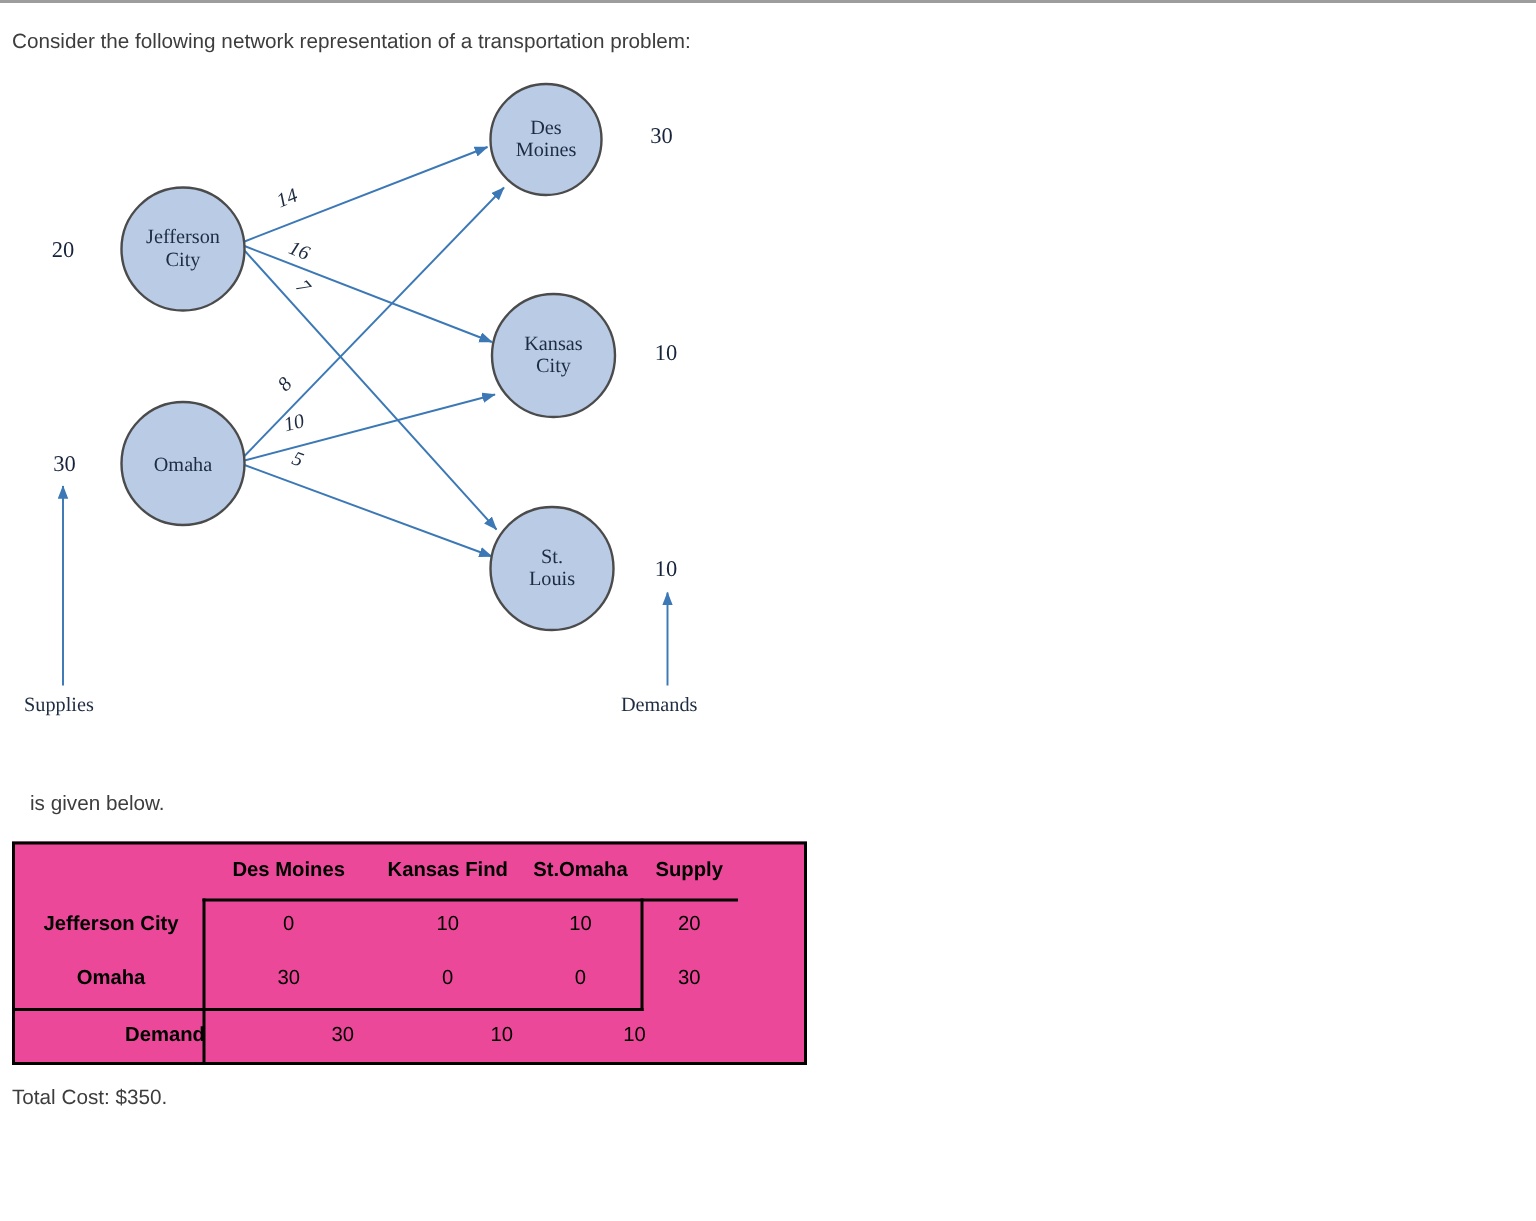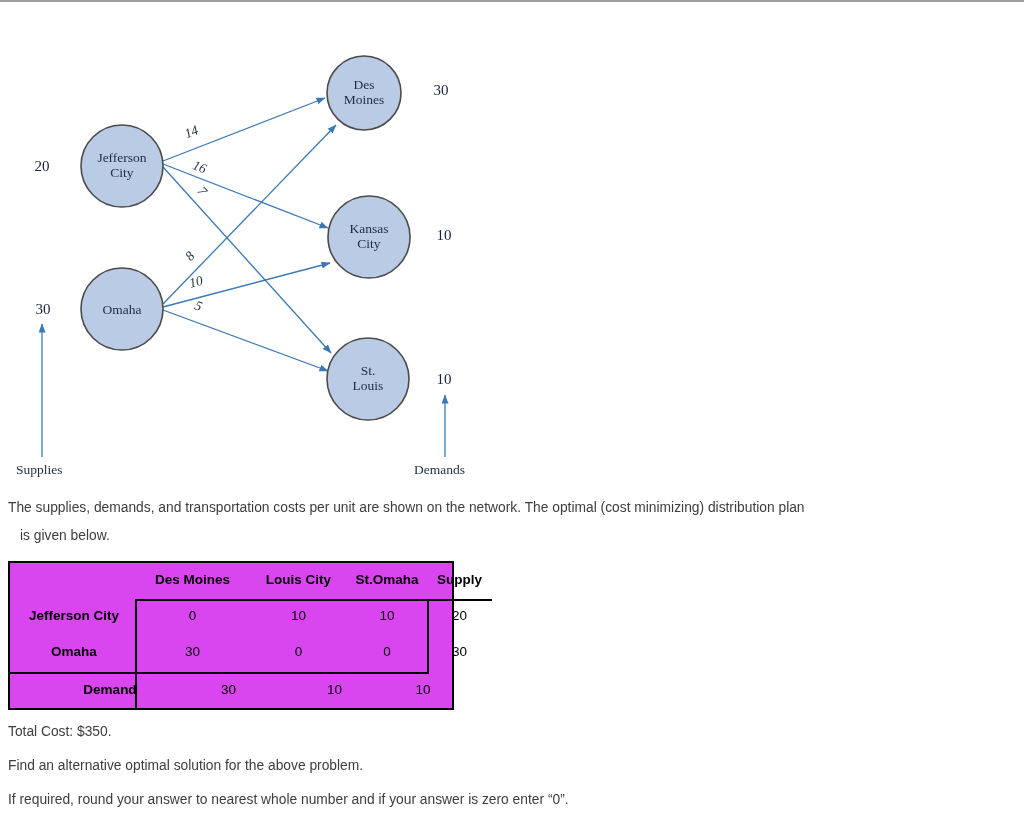--- a/index.html
+++ b/index.html
@@ -19,41 +19,42 @@
   
   svg.net{position:absolute;left:0;top:45px;}
   .node-circle{fill:#b9cbe5;stroke:#4b4b4b;stroke-width:1.6;}
   .node-label{font-family:"Liberation Serif", serif;font-size:13.5px;fill:#1e2c42;text-anchor:middle;}
   .cost-label{font-family:"Liberation Serif", serif;font-style:italic;font-size:13.5px;fill:#1e2c42;text-anchor:middle;}
   .qty-label{font-family:"Liberation Serif", serif;font-size:15px;fill:#16233a;text-anchor:middle;}
   .axis-label{font-family:"Liberation Serif", serif;font-size:13.5px;fill:#1e2c42;}
   .arc{stroke:#3b78b5;stroke-width:1.3;fill:none;}
 
   
-  .opt-table{position:absolute;left:8px;top:559px;width:446px;height:149px;border:2px solid #000;box-sizing:border-box;background:#d946ef;}
+  .opt-table{position:absolute;left:8px;top:559px;width:530px;height:149px;border:2px solid #000;box-sizing:border-box;background:#ec4899;}
   .opt-table .ln{position:absolute;background:#000;}
   .ln-h1{left:125px;top:36px;width:357px;height:2px;}
   .ln-h2{left:0px;top:109px;width:419px;height:2px;}
   .ln-v1{left:125px;top:36px;width:2px;height:109px;}
   .ln-v2{left:417px;top:36px;width:2px;height:75px;}
   .cell{position:absolute;height:18px;font-size:13.5px;color:#000;text-align:center;}
   .cell.lbl{text-align:center;font-weight:bold;}
   .cell.hdr{font-weight:bold;}
   .rowh{top:9px;}  .row0{top:45px;} .row1{top:81px;} .row2{top:119px;padding-left:36px;}
   .c-lbl{left:5px;width:118px;}
   .c0{left:125px;width:115px;}
   .c1{left:240px;width:97px;}
   .c2{left:337px;width:80px;}
   .c3{left:417px;width:65px;}
 </style>
 </head>
 <body>
 
 <div class="page">
 
+  <div class="txt" id="intro">Consider the following network representation of a transportation problem:</div>
 
   <svg class="net" width="520" height="435" viewBox="0 0 520 435">
     <defs>
       <marker id="arr" markerWidth="10" markerHeight="8" refX="8.5" refY="3.5" orient="auto" markerUnits="userSpaceOnUse">
         <path d="M0,0 L9,3.5 L0,7 Z" fill="#3b78b5"></path>
       </marker>
     </defs>
 
     <line class="arc" x1="163" y1="114" x2="325" y2="51" marker-end="url(#arr)"></line>
     <line class="arc" x1="163" y1="117" x2="328" y2="181" marker-end="url(#arr)"></line>
@@ -100,31 +101,30 @@
     <text class="qty-label" x="441" y="48">30</text>
     <text class="qty-label" x="444" y="193">10</text>
     <text class="qty-label" x="444" y="337">10</text>
 
     <line class="arc" x1="42" y1="410" x2="42" y2="277" marker-end="url(#arr)"></line>
     <line class="arc" x1="445" y1="410" x2="445" y2="348" marker-end="url(#arr)"></line>
     <text class="axis-label" x="16" y="427">Supplies</text>
     <text class="axis-label" x="414" y="427">Demands</text>
   </svg>
 
-  <div class="txt" id="desc1">The supplies, demands, and transportation costs per unit are shown on the network. The optimal (cost minimizing) distribution plan</div>
   <div class="txt" id="desc2">is given below.</div>
 
   <div class="opt-table">
     <div class="ln ln-h1"></div>
     <div class="ln ln-h2"></div>
     <div class="ln ln-v1"></div>
     <div class="ln ln-v2"></div>
 
     <div class="cell hdr rowh c0">Des Moines</div>
-    <div class="cell hdr rowh c1">Louis City</div>
+    <div class="cell hdr rowh c1">Kansas Find</div>
     <div class="cell hdr rowh c2">St.Omaha</div>
     <div class="cell hdr rowh c3">Supply</div>
 
     <div class="cell lbl row0 c-lbl">Jefferson City</div>
     <div class="cell row0 c0">0</div>
     <div class="cell row0 c1">10</div>
     <div class="cell row0 c2">10</div>
     <div class="cell row0 c3">20</div>
 
     <div class="cell lbl row1 c-lbl">Omaha</div>
@@ -134,16 +134,14 @@
     <div class="cell row1 c3">30</div>
 
     <div class="cell lbl row2 c-lbl">Demand</div>
     <div class="cell row2 c0">30</div>
     <div class="cell row2 c1">10</div>
     <div class="cell row2 c2">10</div>
     <div class="cell row2 c3"></div>
   </div>
 
   <div class="txt" id="totalcost">Total Cost: $350.</div>
-  <div class="txt" id="task">Find an alternative optimal solution for the above problem.</div>
-  <div class="txt" id="note">If required, round your answer to nearest whole number and if your answer is zero enter “0”.</div>
 
 </div>
 
 </body></html>

